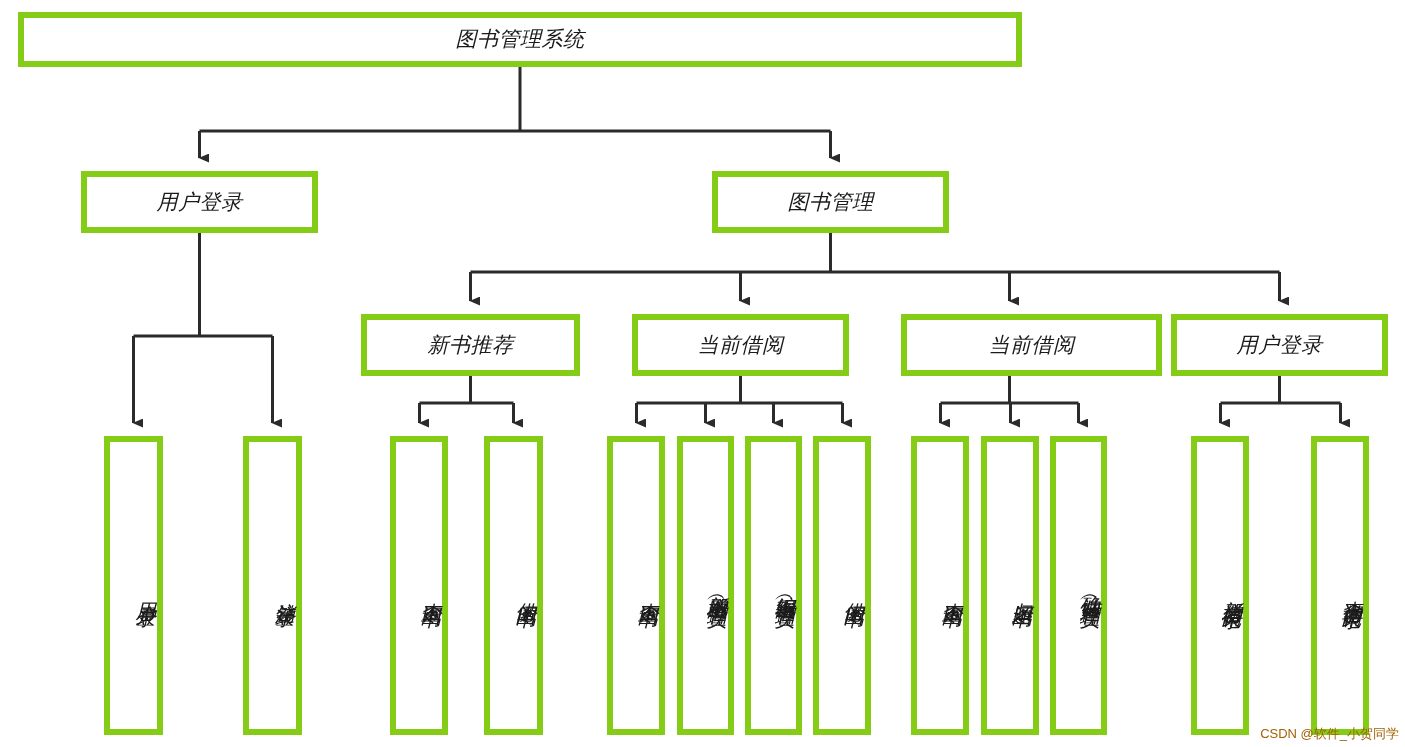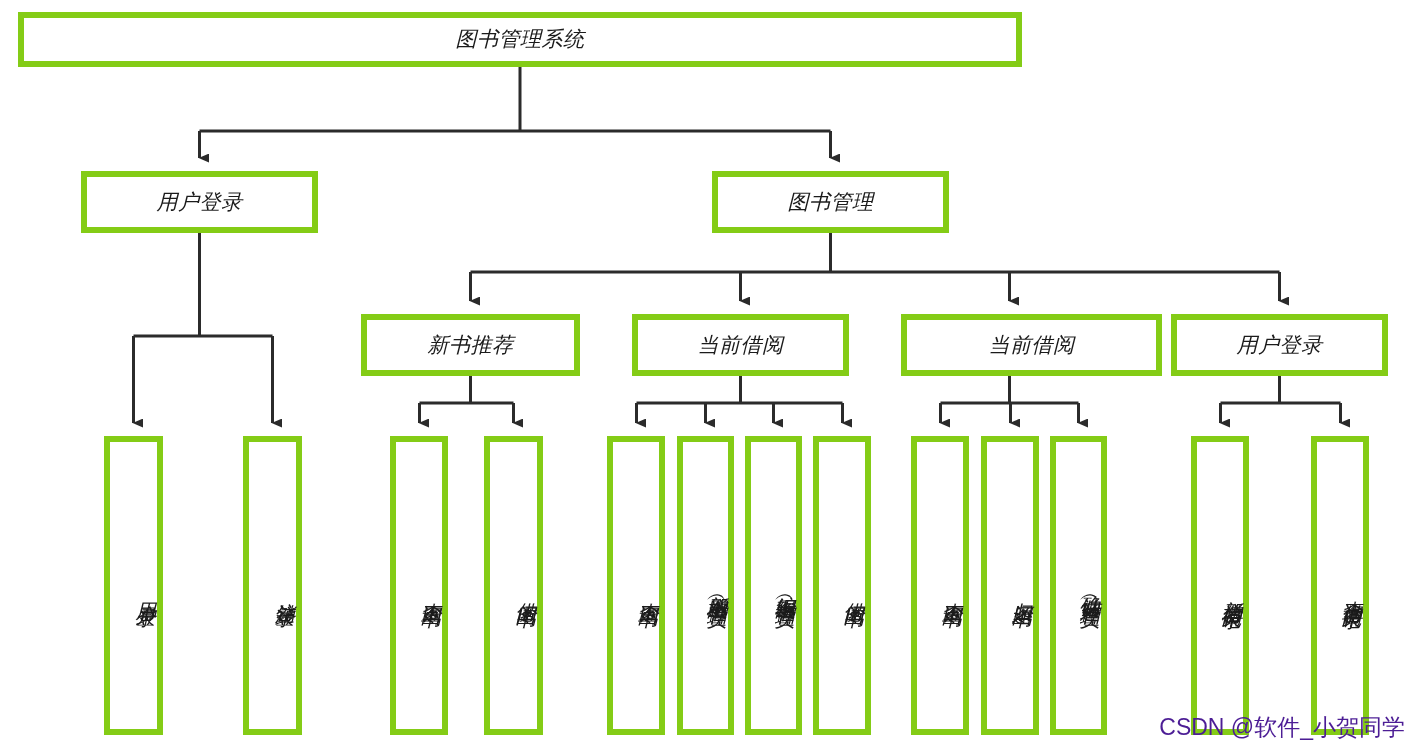--- a/index.html
+++ b/index.html
@@ -52,24 +52,24 @@
     padding-top: 10px;
   }
   .node.vertical.toppad-small {
     padding-top: 6px;
   }
   .node-label {
     display: block;
   }
   .watermark {
     position: absolute;
-    right: 0;
+    right: 6px;
     bottom: 4px;
-    font-size: 23px;
-    color: #4c1d95;
+    font-size: 13px;
+    color: #a16207;
     white-space: nowrap;
     user-select: none;
   }
 </style>
 </head>
 <body>
 
 <div id="diagram-root">
 
   <svg class="edges" viewBox="0 0 1405 747">

